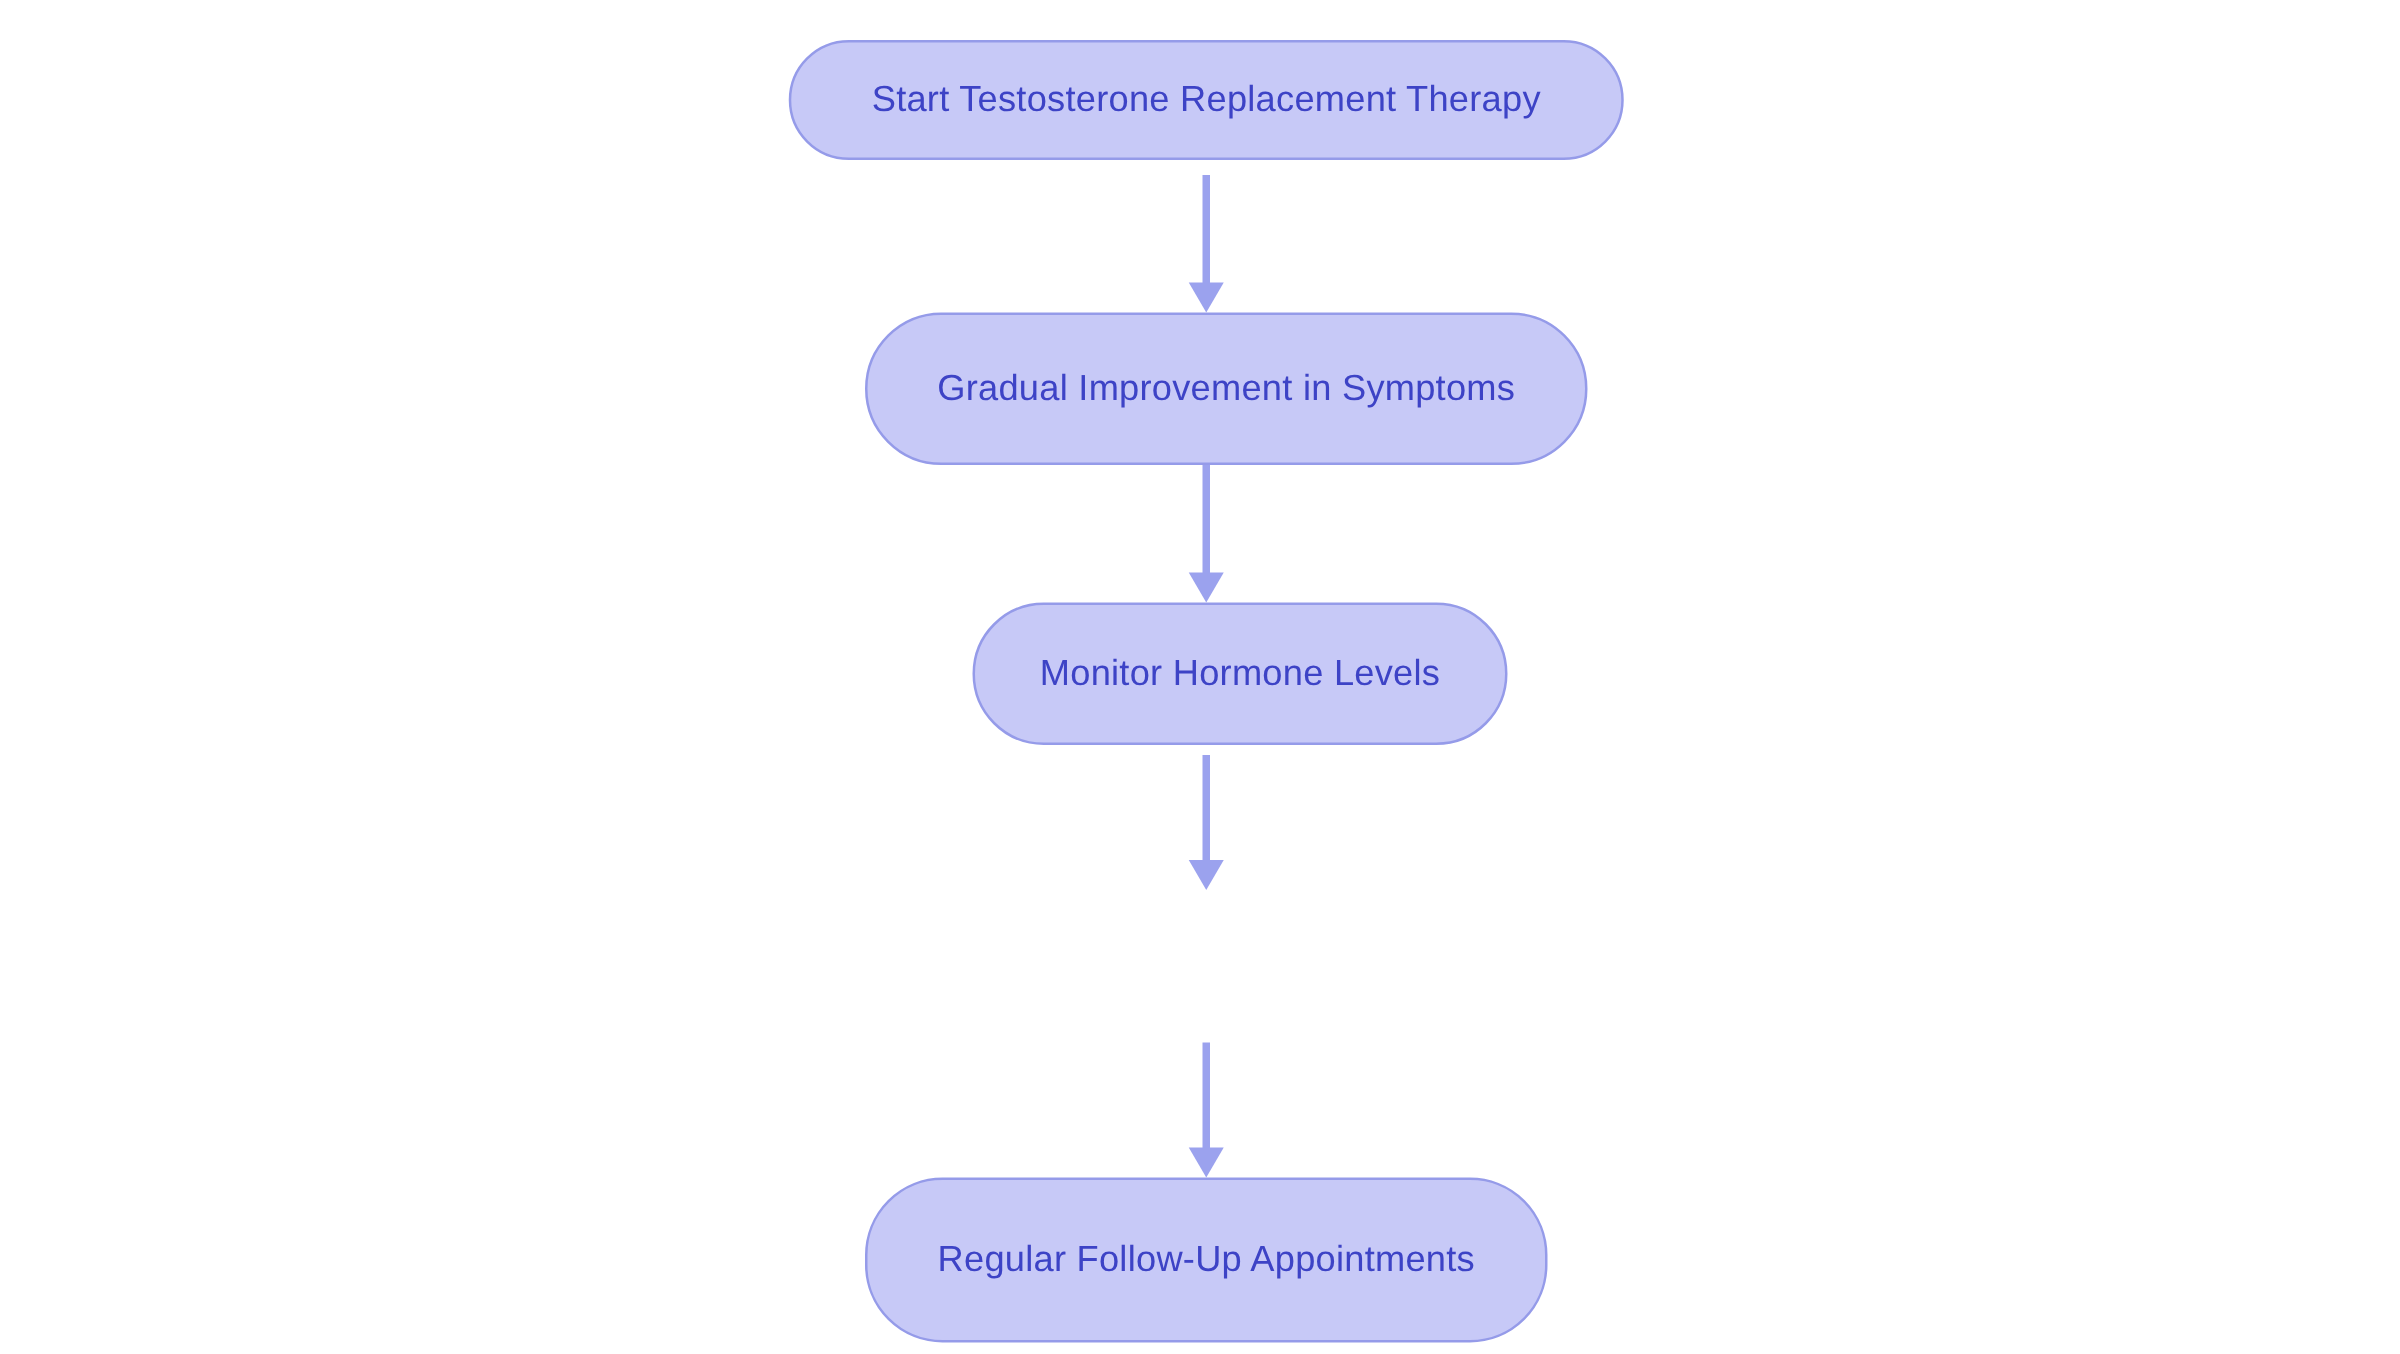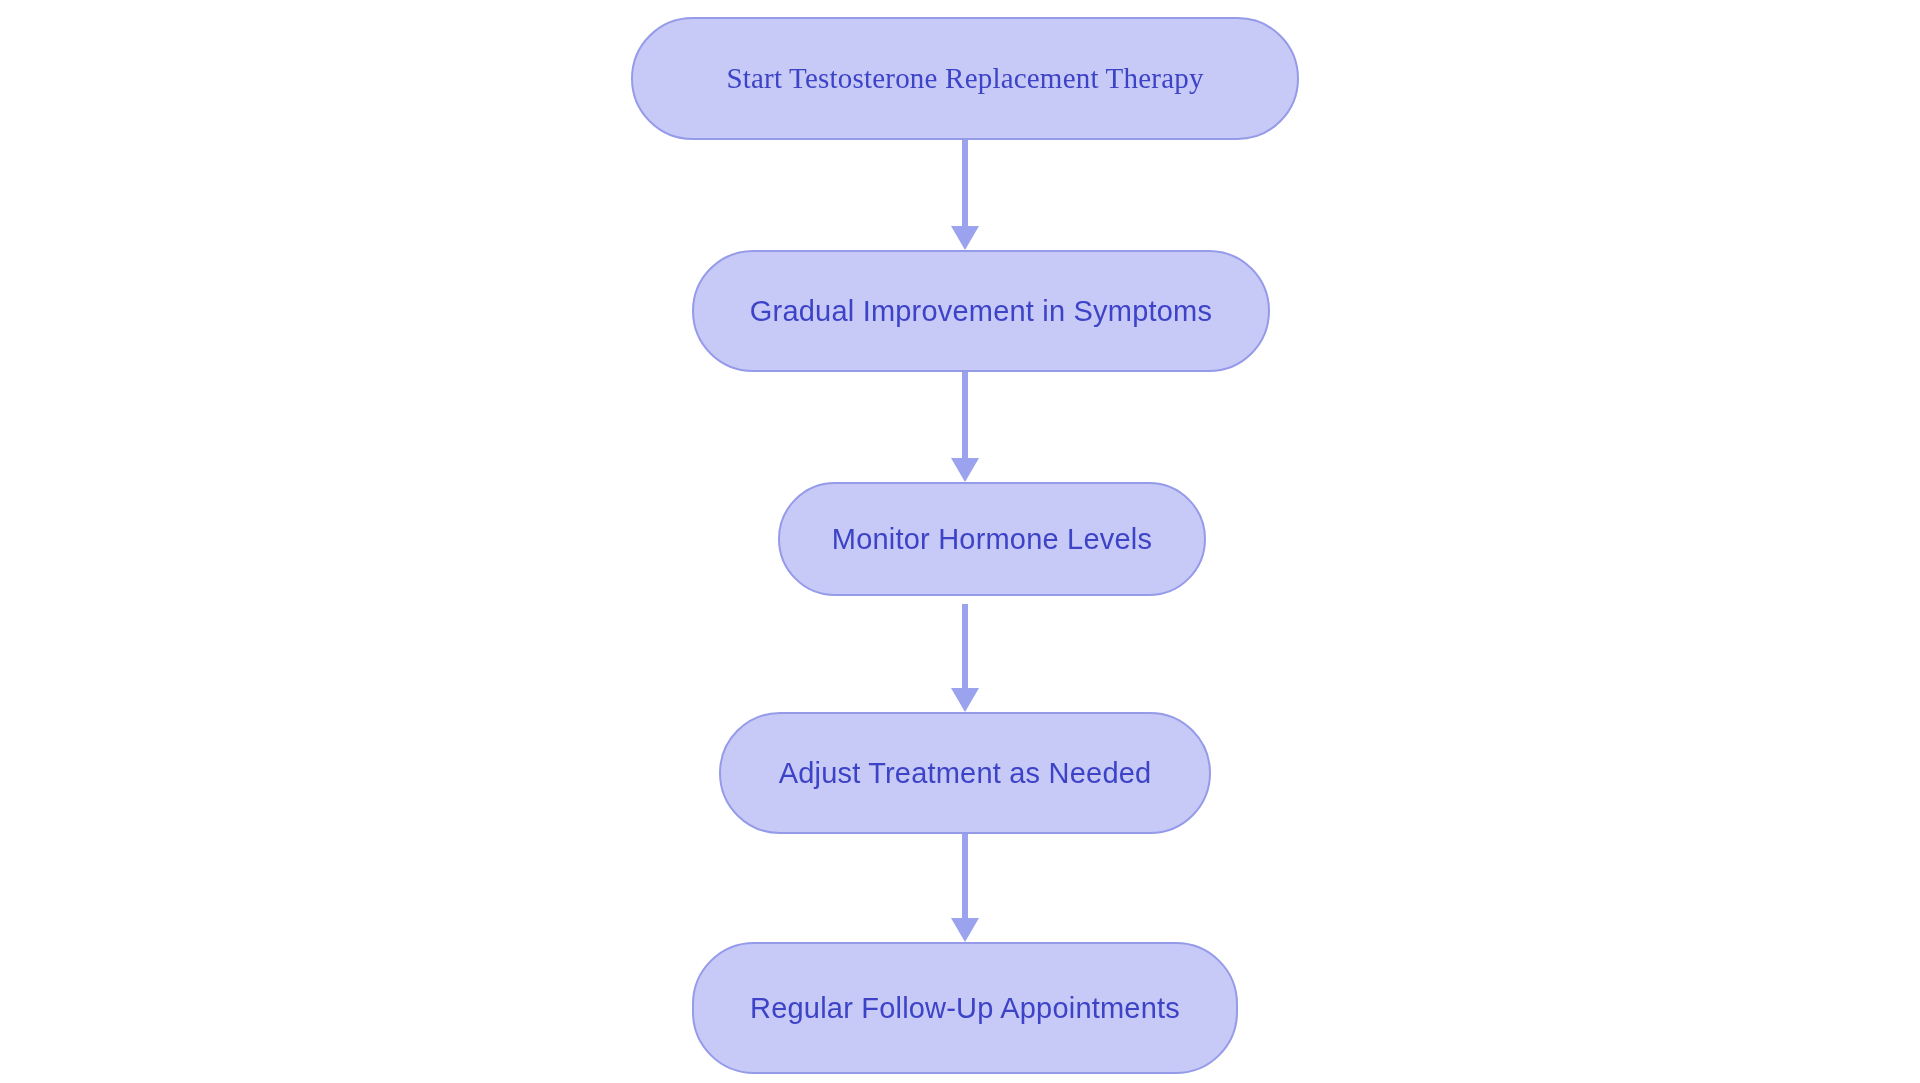--- a/index.html
+++ b/index.html
@@ -30,21 +30,21 @@
     justify-content: center;
     background: var(--node-fill);
     border: 2px solid var(--node-border);
     border-radius: 62px;
     color: var(--node-text);
     font-size: 29px;
     letter-spacing: 0.2px;
     text-align: center;
     white-space: nowrap;
   }
-  .node-1 { left: 631px; top: 17px;  width: 668px; height: 123px; font-family: Liberation Serif, serif; }
+  .node-1 { left: 631px; top: 32px;  width: 668px; height: 96px; }
   .node-2 { left: 692px; top: 250px; width: 578px; height: 122px; }
   .node-3 { left: 778px; top: 482px; width: 428px; height: 114px; }
   .node-4 { left: 719px; top: 712px; width: 492px; height: 122px; }
   .node-5 { left: 692px; top: 942px; width: 546px; height: 132px; }
   .flow-arrow {
     position: absolute;
     left: 950px;
     width: 30px;
   }
   .arrow-1 { top: 140px; height: 110px; }
@@ -95,23 +95,20 @@
 
   <div class="flow-node node-3">
     <span>Monitor Hormone Levels</span>
   </div>
 
   <div class="flow-arrow arrow-3">
     <span class="shaft"></span>
     <span class="head"></span>
   </div>
 
-  <div class="flow-node node-4">
-    <span>Adjust Treatment as Needed</span>
-  </div>
 
   <div class="flow-arrow arrow-4">
     <span class="shaft"></span>
     <span class="head"></span>
   </div>
 
   <div class="flow-node node-5">
     <span>Regular Follow-Up Appointments</span>
   </div>
 

